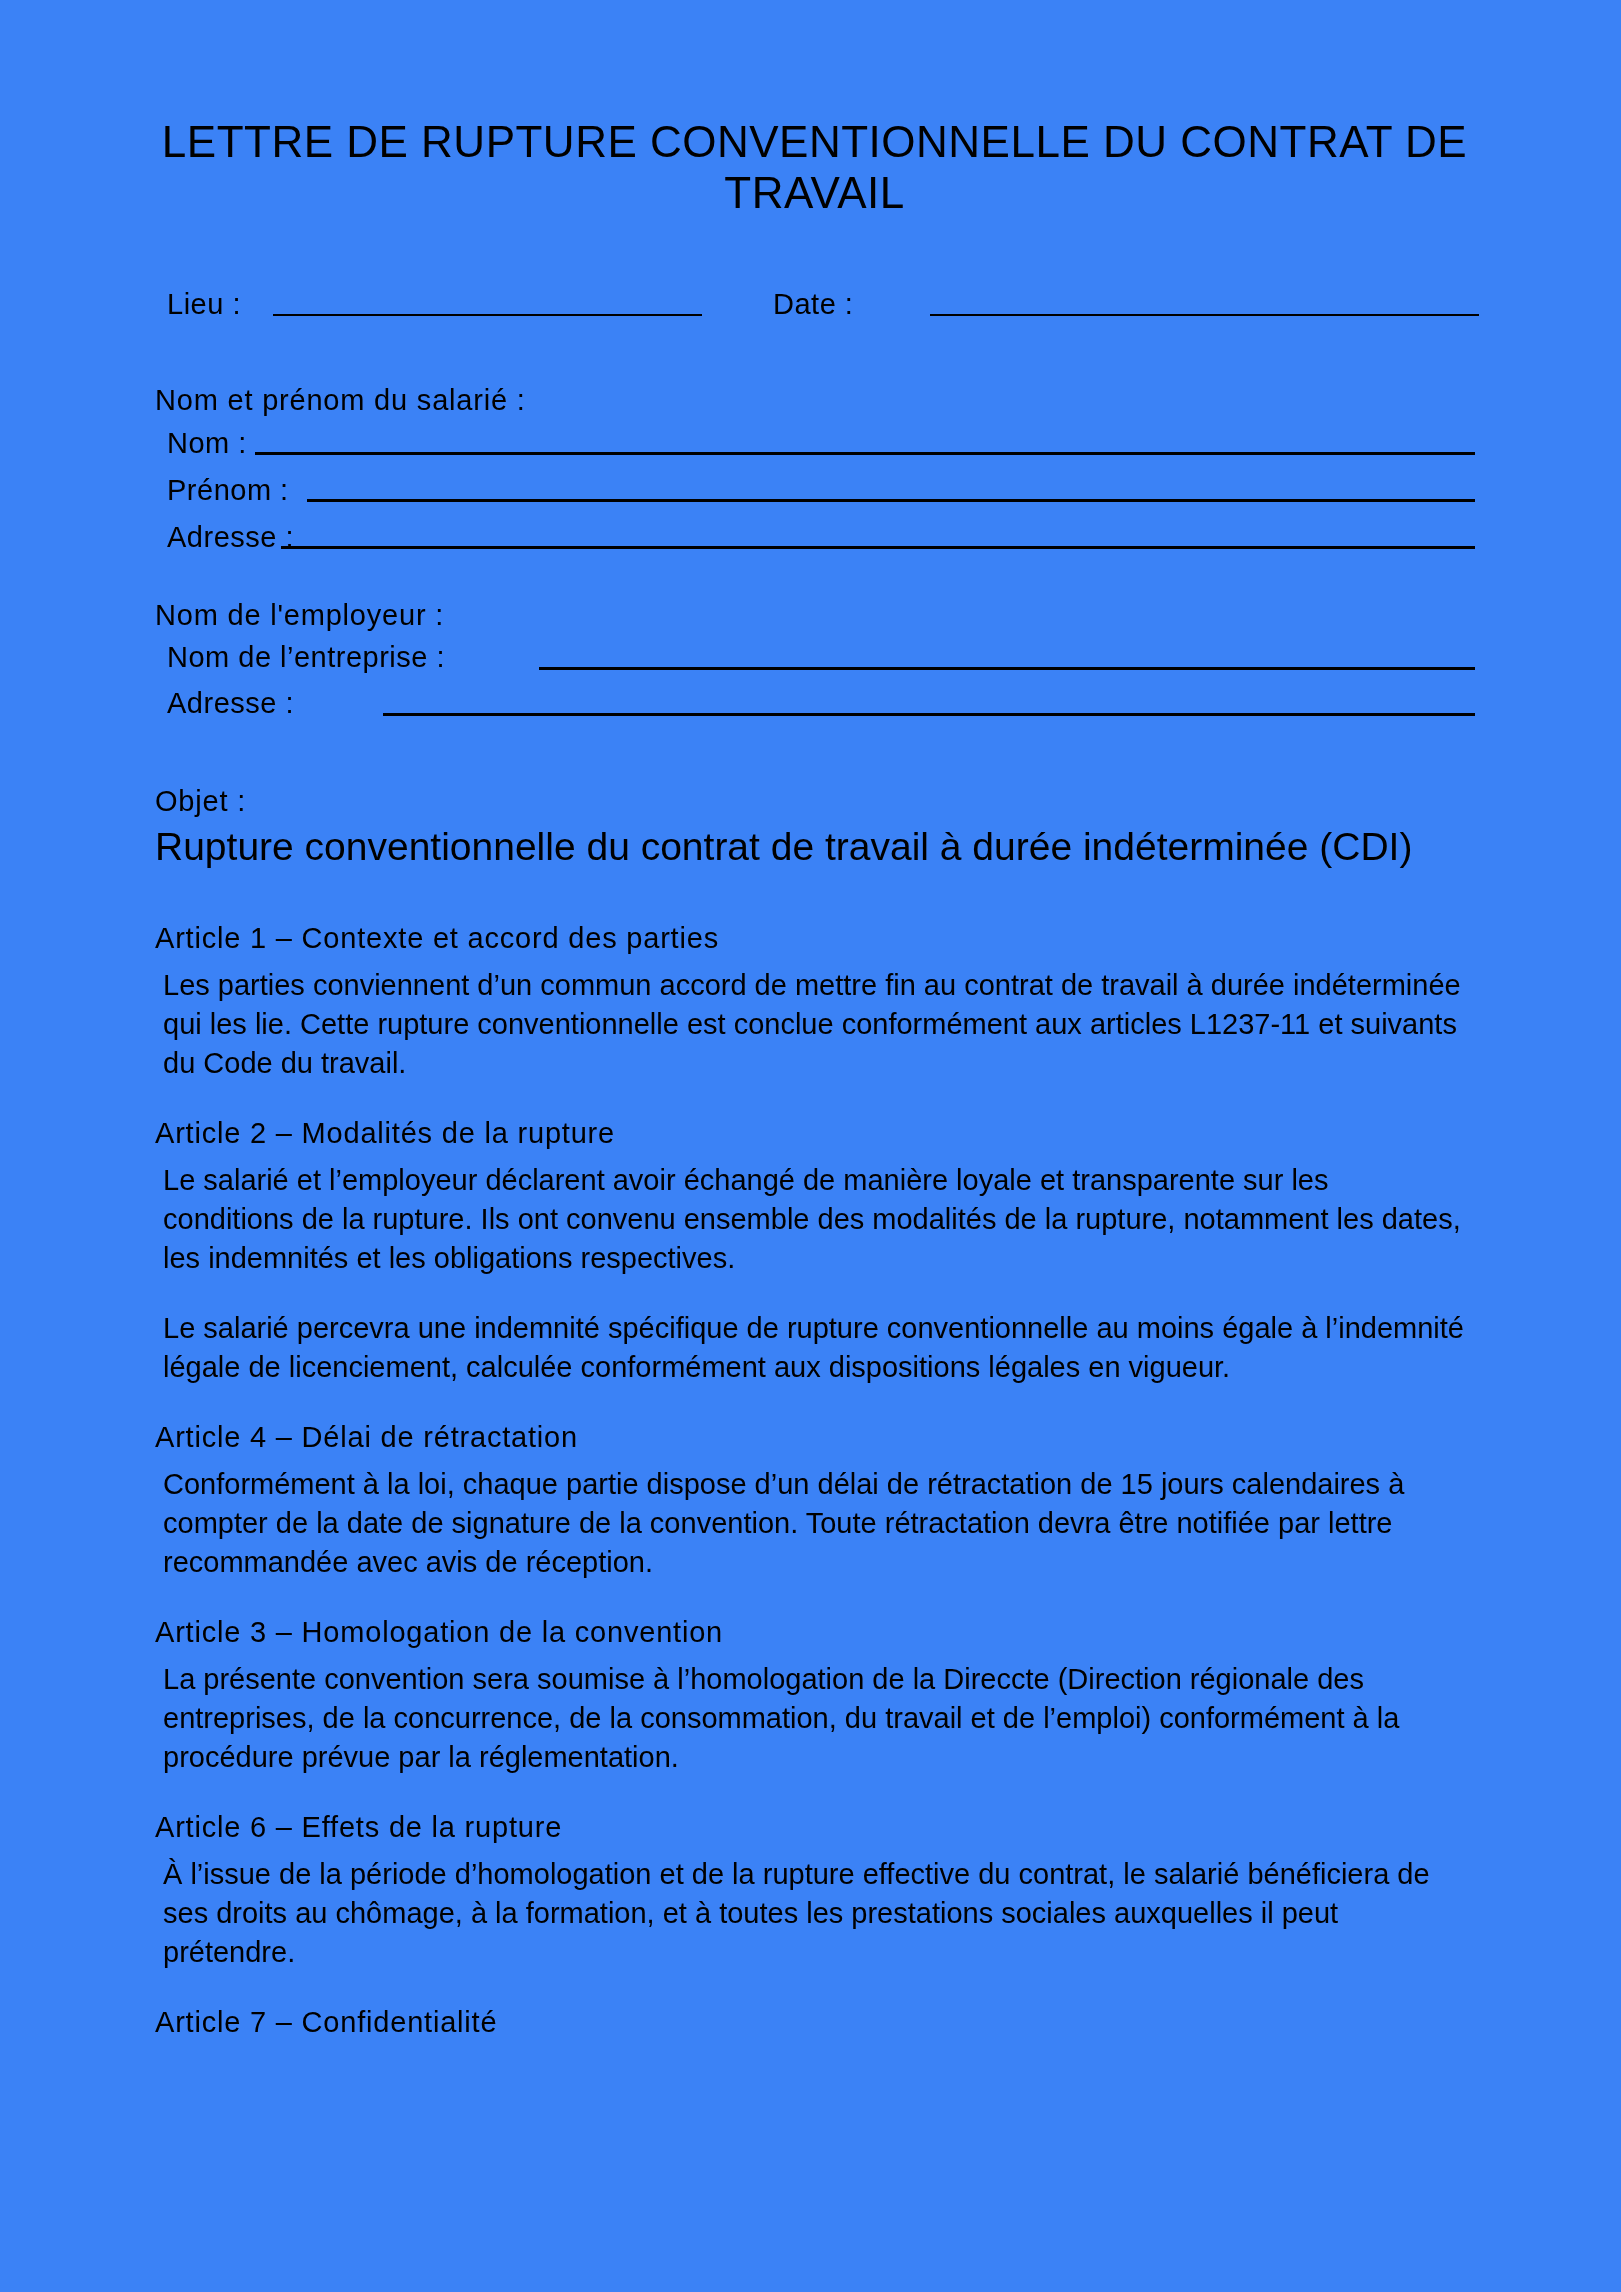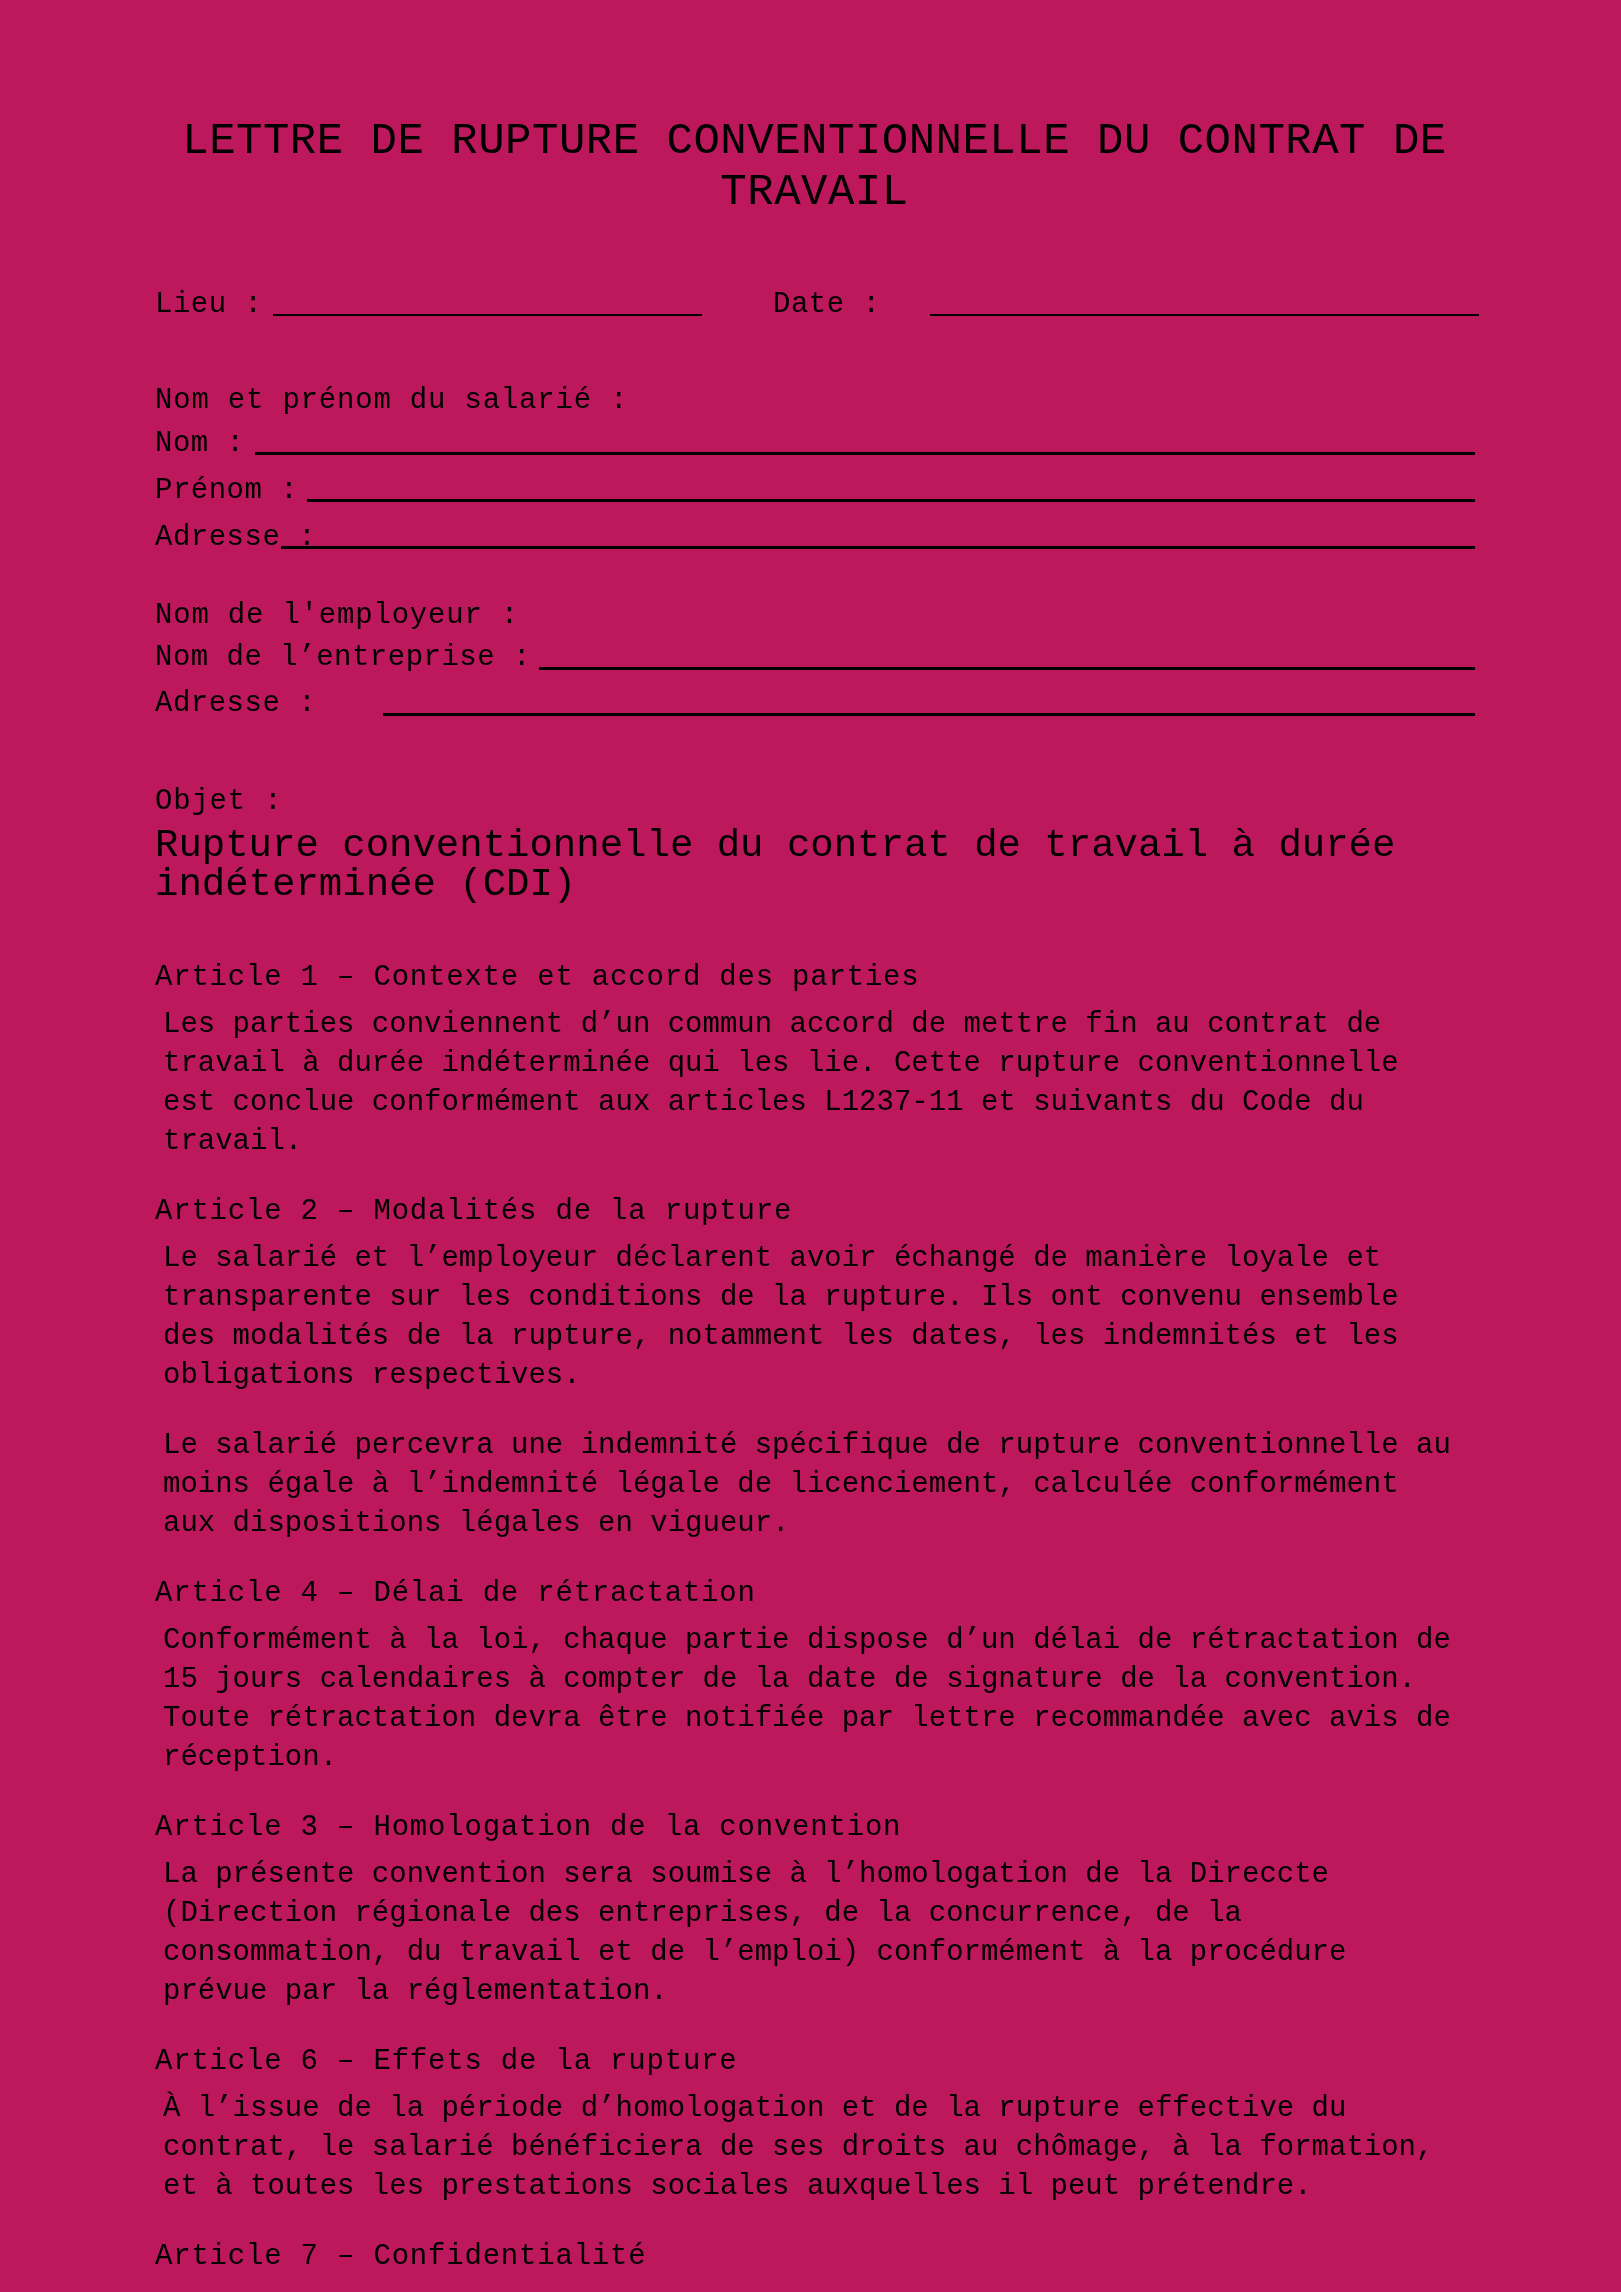--- a/index.html
+++ b/index.html
@@ -6,43 +6,43 @@
   html, body {
     margin: 0;
     padding: 0;
     background: #ffffff;
   }
   .page {
     position: relative;
     width: 1621px;
     height: 2293px;
     margin: 0 auto;
-    background: #be185d;
+    background: #3b82f6;
     color: #000000;
-    font-family: Liberation Mono, monospace;
+    font-family: Liberation Sans, sans-serif;
     box-sizing: border-box;
     padding: 116px 147px 0 155px;
     overflow: hidden;
   }
   h1.doc-title {
     font-size: 44px;
     line-height: 51px;
     font-weight: normal;
     text-align: center;
     margin: 0;
     letter-spacing: 0.5px;
   }
   .field-row {
     position: relative;
     height: 47px;
   }
   .field-row .label {
     position: absolute;
     top: 0;
-    left: 0;
+    left: 12px;
     font-size: 29px;
     line-height: 33px;
     letter-spacing: 0.5px;
     white-space: nowrap;
   }
   .fline {
     position: absolute;
     top: 25.5px;
     height: 2.9px;
     background: #000000;

